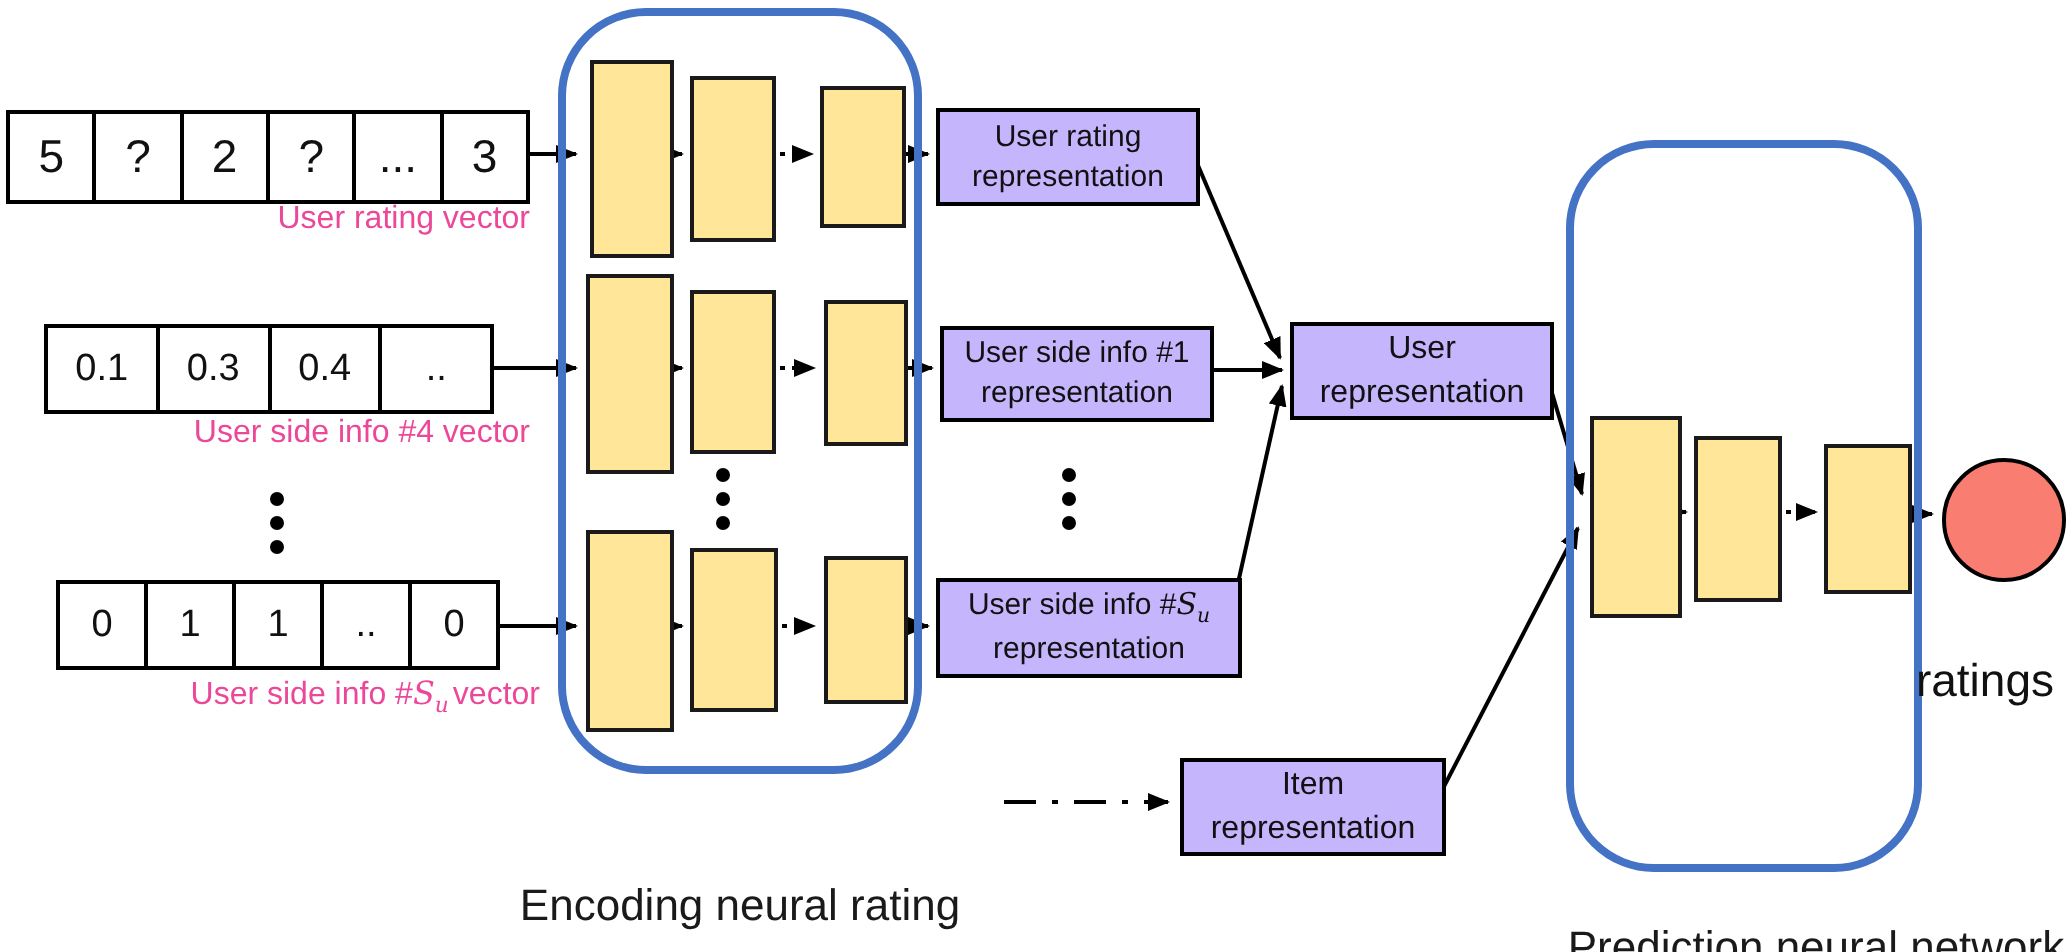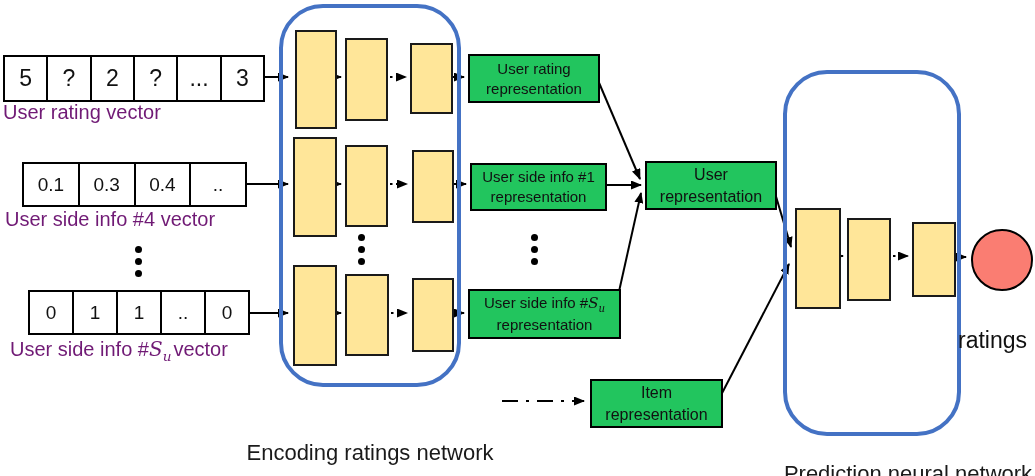--- a/index.html
+++ b/index.html
@@ -6,26 +6,26 @@
   .canvas{
     position:relative;width:1035px;height:476px;background:#ffffff;
     font-family:"Liberation Sans", sans-serif;color:#111;overflow:hidden;
   }
   .overlay{position:absolute;left:0;top:0;pointer-events:none;}
   .cellrow{position:absolute;display:flex;background:#fff;}
   .cell{flex:1;border:2px solid #000;margin-left:-2px;display:flex;align-items:center;justify-content:center;background:#fff;}
   .cell:first-child{margin-left:0;}
   .v1 .cell{font-size:23px;}
   .v2 .cell,.v3 .cell{font-size:19px;}
-  .vlabel{position:absolute;font-size:20px;text-align:left;white-space:nowrap;color:#701a75;}
+  .vlabel{position:absolute;font-size:16px;text-align:right;white-space:nowrap;color:#ec4899;}
   .dots{position:absolute;display:flex;flex-direction:column;gap:5px;}
   .dots i{width:7px;height:7px;border-radius:50%;background:#000;display:block;}
   .frame{position:absolute;border:4px solid var(--frame_stroke,#4472C4);border-radius:44px;background:transparent;}
   .node{position:absolute;background:var(--node_fill,#FFE699);border:2px solid #1a1a1a;}
-  .repbox{position:absolute;background:#22c55e;border:2px solid #000;display:flex;flex-direction:column;
+  .repbox{position:absolute;background:#c4b5fd;border:2px solid #000;display:flex;flex-direction:column;
           align-items:center;justify-content:center;font-size:15px;line-height:1.32;text-align:center;}
   .repbox.big{font-size:16px;text-align:right;}
   .bottomlabel{position:absolute;font-size:22px;text-align:center;white-space:nowrap;color:#1a1a1a;}
   .outcircle{position:absolute;width:58px;height:58px;border-radius:50%;
              background:var(--output_fill,#FA7D72);border:2px solid #000;}
   .outlabel{position:absolute;font-size:23px;text-align:center;white-space:nowrap;margin-top:37px;}
   .mathvar{font-family:"DejaVu Serif", serif;font-style:italic;}
   sub{font-size:0.68em;}
 </style>
 </head>
@@ -156,16 +156,16 @@
 
   <div class="frame" style="left:783px;top:70px;width:170px;height:358px;"></div>
 
   <div class="node" style="left:795px;top:208px;width:42px;height:97px;"></div>
   <div class="node" style="left:847px;top:218px;width:40px;height:79px;"></div>
   <div class="node" style="left:912px;top:222px;width:40px;height:71px;"></div>
 
   <div class="outcircle" style="left:971px;top:229px;"></div>
   <div class="outlabel" style="left:950px;top:290px;width:85px;">ratings</div>
 
-  <div class="bottomlabel" style="left:245px;top:440px;width:250px;">Encoding ratings network</div>
+  <div class="bottomlabel" style="left:245px;top:440px;width:250px;">Encoding neural rating</div>
   <div class="bottomlabel" style="left:768px;top:444px;width:280px;margin-top:17px;">Prediction neural network</div>
 
 </div>
 
 </body></html>

